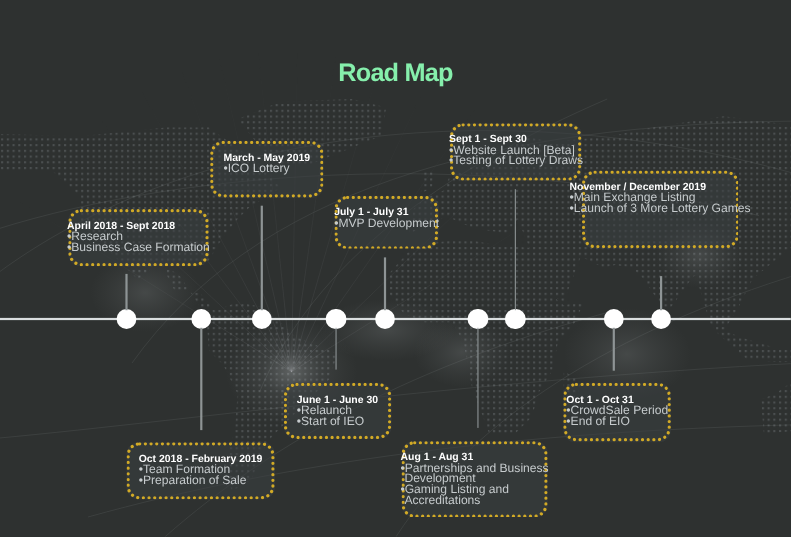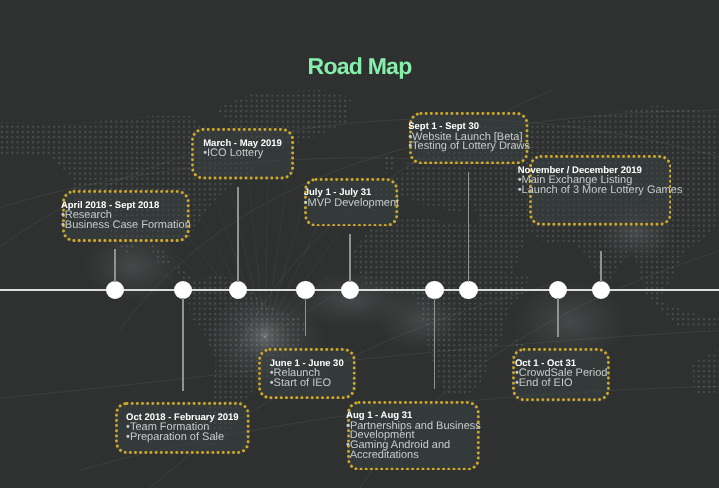--- a/index.html
+++ b/index.html
@@ -177,29 +177,29 @@
           <rect x="1.5" y="1.5" width="91.30" height="45.90" rx="10.5" ry="10.5" fill="none" stroke="#d2aa26" stroke-width="2.95" stroke-linecap="round" stroke-dasharray="0.01 5.15"></rect>
         </svg>
         <div class="inner">
           <div class="txt">
             <div class="bh">July 1 - July 31</div>
             <div class="bl">•MVP Development</div>
           </div>
         </div>
       </div>
       <div class="conn" style="left: 433.8px; top: 297.6px; height: 91.6px;"></div>
-      <div class="box" style="left: 347px; top: 400.7px; width: 132.8px; height: 69.8px;">
+      <div class="box" style="left: 365px; top: 400.7px; width: 132.8px; height: 69.8px;">
         <svg class="dotborder" viewBox="0 0 132.8 69.8" width="132.8" height="69.8">
           <rect x="1.5" y="1.5" width="129.80" height="66.80" rx="10.5" ry="10.5" fill="none" stroke="#d2aa26" stroke-width="2.95" stroke-linecap="round" stroke-dasharray="0.01 5.15"></rect>
         </svg>
         <div class="inner">
           <div class="txt">
             <div class="bh">Aug 1  - Aug 31</div>
             <div class="bl"><span>•Partnerships and Business</span><span class="cont">Development</span></div>
-            <div class="bl"><span>•Gaming Android and</span><span class="cont">Accreditations</span></div>
+            <div class="bl"><span>•Gaming Listing and</span><span class="cont">Accreditations</span></div>
           </div>
         </div>
       </div>
       <div class="conn" style="left: 467.6px; top: 171.5px; height: 110.5px;"></div>
       <div class="box" style="left: 409.4px; top: 111.6px; width: 119.5px; height: 52.4px;">
         <svg class="dotborder" viewBox="0 0 119.5 52.4" width="119.5" height="52.4">
           <rect x="1.5" y="1.5" width="116.50" height="49.40" rx="10.5" ry="10.5" fill="none" stroke="#d2aa26" stroke-width="2.95" stroke-linecap="round" stroke-dasharray="0.01 5.15"></rect>
         </svg>
         <div class="inner">
           <div class="txt">

